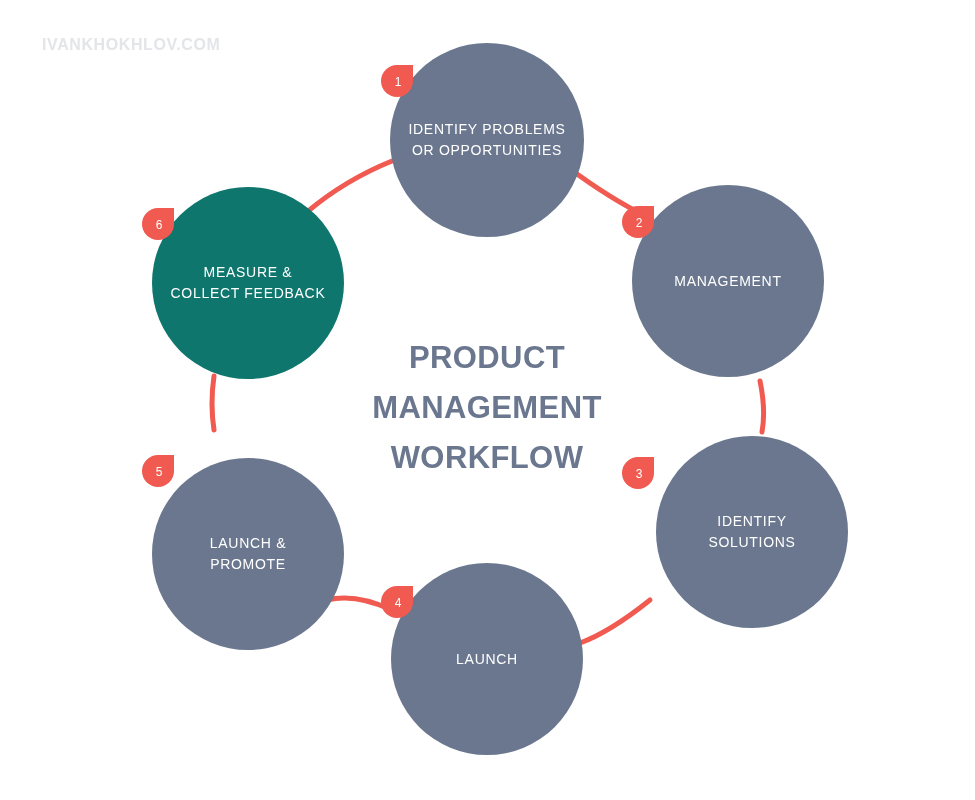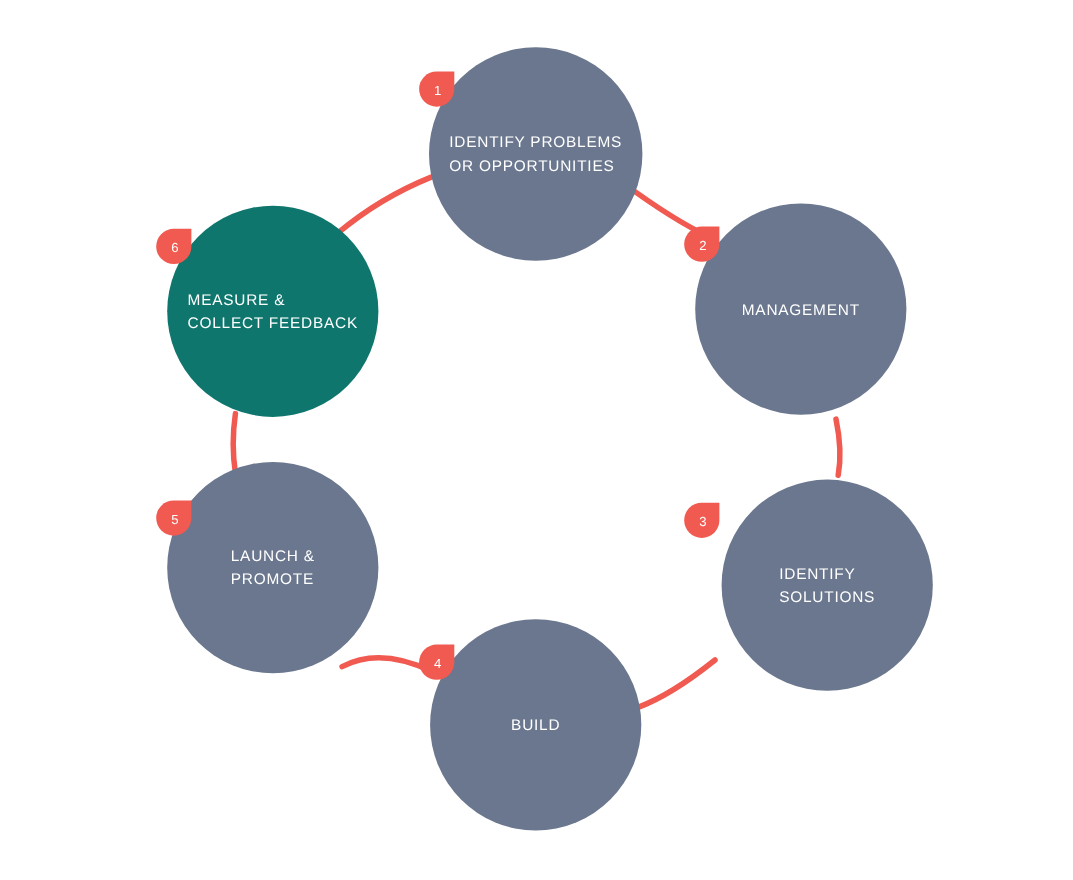--- a/index.html
+++ b/index.html
@@ -34,21 +34,21 @@
     width: 975px;
     height: 800px;
   }
   .node {
     position: absolute;
     border-radius: 50%;
     background: #6a778e;
     display: flex;
     align-items: center;
     justify-content: center;
-    text-align: left;
+    text-align: center;
     box-sizing: border-box;
   }
   .node-label {
     color: #ffffff;
     font-size: 14px;
     line-height: 21px;
     letter-spacing: 0.7px;
     white-space: pre-line;
     padding: 0 14px;
   }
@@ -80,20 +80,21 @@
     line-height: 50px;
     letter-spacing: 0.4px;
     white-space: pre-line;
   }
 </style>
 </head>
 <body>
 
 <div id="canvas">
 
+  <div id="watermark">IVANKHOKHLOV.COM</div>
 
   <svg id="arcs" viewBox="0 0 975 800" xmlns="http://www.w3.org/2000/svg">
       <path d="M 566 166 Q 612 200 646 216" fill="none" stroke="#f05a50" stroke-width="5" stroke-linecap="round"></path>
       <path d="M 760 381 Q 766 410 762 432" fill="none" stroke="#f05a50" stroke-width="5" stroke-linecap="round"></path>
       <path d="M 650 600 Q 610 632 580 643" fill="none" stroke="#f05a50" stroke-width="5" stroke-linecap="round"></path>
       <path d="M 392 610 Q 345 588 311 606" fill="none" stroke="#f05a50" stroke-width="5" stroke-linecap="round"></path>
       <path d="M 214 430 Q 210 404 214 376" fill="none" stroke="#f05a50" stroke-width="5" stroke-linecap="round"></path>
       <path d="M 307 212 Q 345 180 392 161" fill="none" stroke="#f05a50" stroke-width="5" stroke-linecap="round"></path>
     </svg>
 
@@ -112,35 +113,38 @@
         <span class="badge-num">2</span>
       </div>
       <div class="node" style="left: 656px; top: 436px; width: 192px; height: 192px; background: rgb(106, 119, 142);">
         <div class="node-label">IDENTIFY
 SOLUTIONS</div>
       </div>
       <div class="badge" style="left: 622px; top: 457px; background: rgb(240, 90, 80);">
         <span class="badge-num">3</span>
       </div>
       <div class="node" style="left: 391px; top: 563px; width: 192px; height: 192px; background: rgb(106, 119, 142);">
-        <div class="node-label">BUILD</div>
+        <div class="node-label">LAUNCH</div>
       </div>
       <div class="badge" style="left: 381px; top: 586px; background: rgb(240, 90, 80);">
         <span class="badge-num">4</span>
       </div>
-      <div class="node" style="left: 152px; top: 420px; width: 192px; height: 192px; background: rgb(106, 119, 142);">
+      <div class="node" style="left: 152px; top: 458px; width: 192px; height: 192px; background: rgb(106, 119, 142);">
         <div class="node-label">LAUNCH &amp;
 PROMOTE</div>
       </div>
       <div class="badge" style="left: 142px; top: 455px; background: rgb(240, 90, 80);">
         <span class="badge-num">5</span>
       </div>
       <div class="node" style="left: 152px; top: 187px; width: 192px; height: 192px; background: #0f766e;">
         <div class="node-label">MEASURE &amp;
 COLLECT FEEDBACK</div>
       </div>
       <div class="badge" style="left: 142px; top: 208px; background: rgb(240, 90, 80);">
         <span class="badge-num">6</span>
       </div>
     </div>
 
+  <div id="center-title">PRODUCT
+MANAGEMENT
+WORKFLOW</div>
 
 </div>
 
 </body></html>

